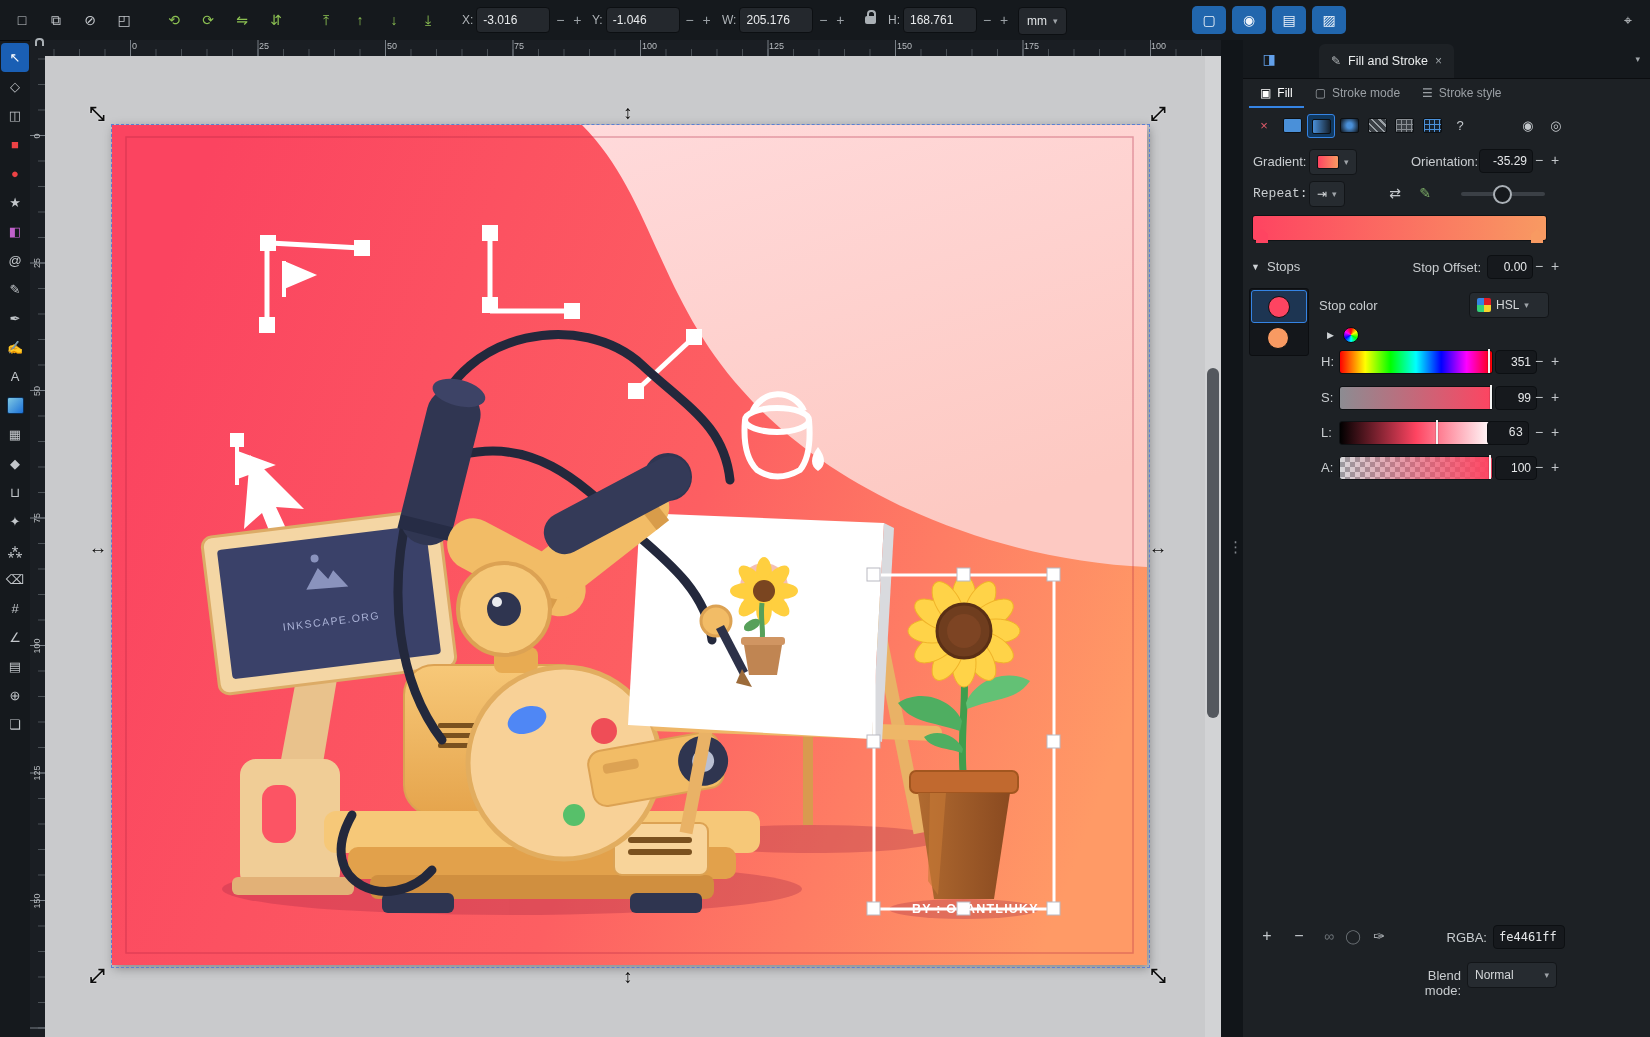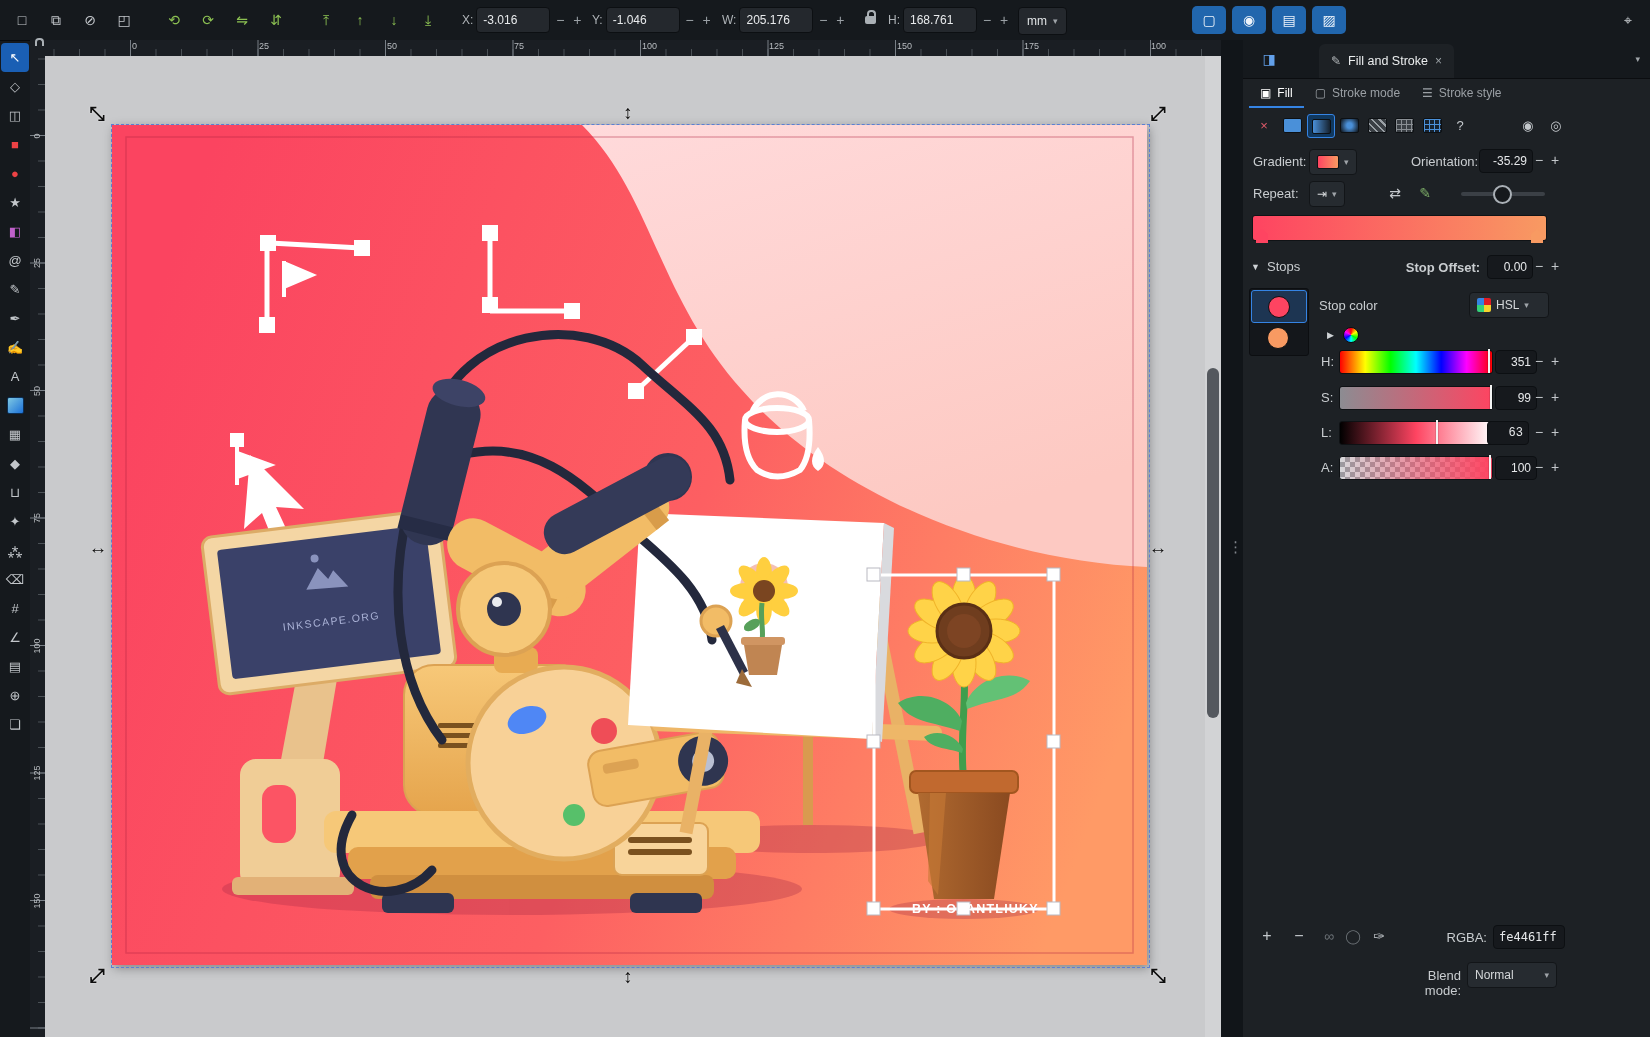--- a/index.html
+++ b/index.html
@@ -489,38 +489,38 @@
     <span class="plabel" style="left:10px;top:114px;">Gradient:</span>
     <div class="pselect" style="left:66px;top:109px;">
       <span class="minigrad"></span>
       <span class="chev">▾</span>
     </div>
     <span class="plabel" style="left:168px;top:114px;width:62px;text-align:right;">Orientation:</span>
     <input class="pinput" style="left: 236px; top: 109px; width: 42px;" value="-35.29">
     <span class="pstep" style="left:288px;top:109px;">−</span>
     <span class="pstep" style="left:304px;top:109px;">+</span>
 
-    <span class="plabel" style="left:10px;top:146px;">Repeat:</span>
+    <span class="plabel" style="left:10px;top:146px;font-family:Liberation Mono, monospace;">Repeat:</span>
     <div class="pselect" style="left:66px;top:141px;">
       <span>⇥</span>
       <span class="chev">▾</span>
     </div>
     <span class="ic" style="position:absolute;left:140px;top:140px;width:24px;">⇄</span>
     <span class="ic" style="position:absolute;left:170px;top:140px;width:24px;color:#7fb069;">✎</span>
     <div style="position:absolute;left:218px;top:152px;width:84px;height:4px;background:#3b4046;border-radius:2px;"></div>
     <div style="position:absolute;left:250px;top:145px;width:15px;height:15px;border-radius:50%;background:#16191c;border:2px solid #aab0b6;"></div>
 
     <div class="gradbar">
       <span class="gstop s1"></span>
       <span class="gstop s2"></span>
     </div>
 
     <span class="chev" style="position:absolute;left:8px;top:222px;color:#cfd3d6;">▼</span>
     <span class="plabel" style="left:24px;top:219px;">Stops</span>
-    <span class="plabel" style="left:162px;top:220px;width:76px;text-align:center;font-weight:bold;">Stop Offset:</span>
+    <span class="plabel" style="left:162px;top:220px;width:76px;text-align:right;">Stop Offset:</span>
     <input class="pinput" style="left: 244px; top: 215px; width: 34px;" value="0.00">
     <span class="pstep" style="left:288px;top:215px;">−</span>
     <span class="pstep" style="left:304px;top:215px;">+</span>
 
     <div class="stoplist">
       <div class="stoprow sel" style="top:1px;">
           <span class="stopdot" style="background:#fe4461;"></span>
         </div>
       <div class="stoprow" style="top:33px;">
           <span class="stopdot" style="background:#f89a62;"></span>

